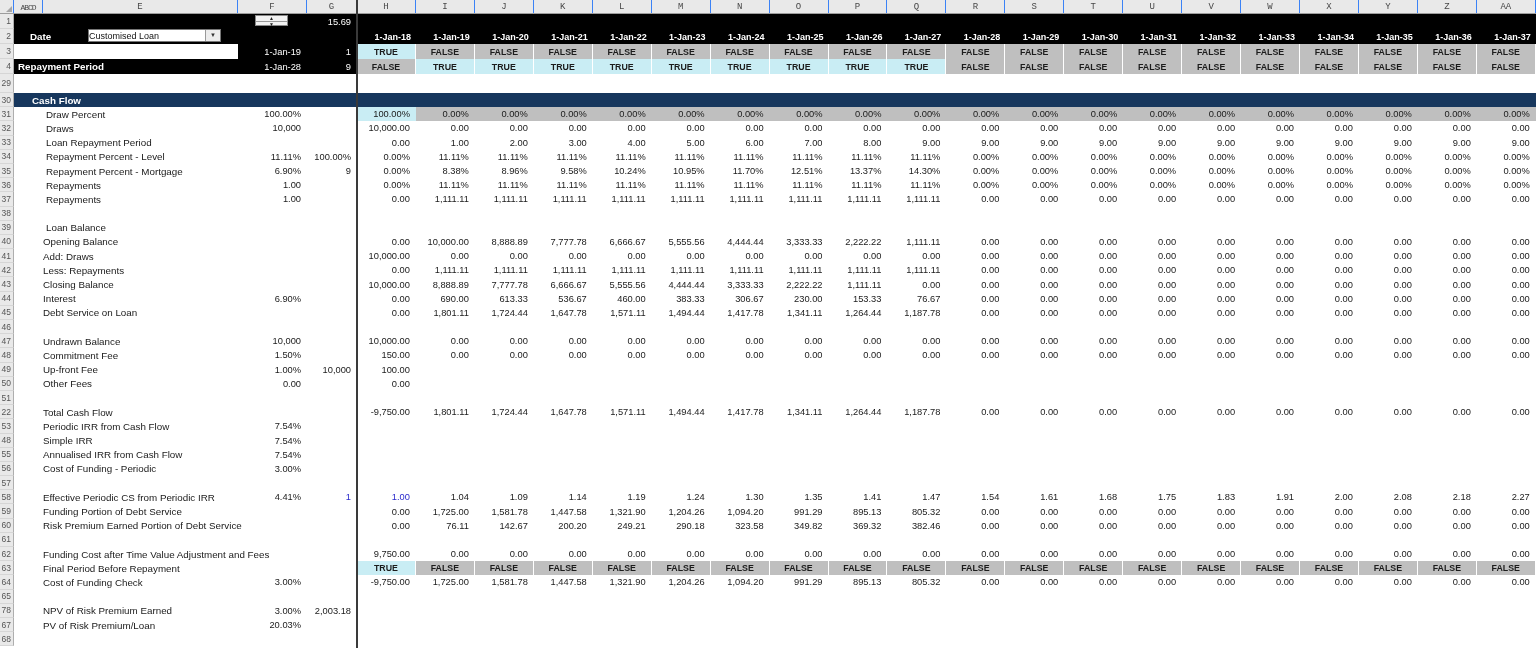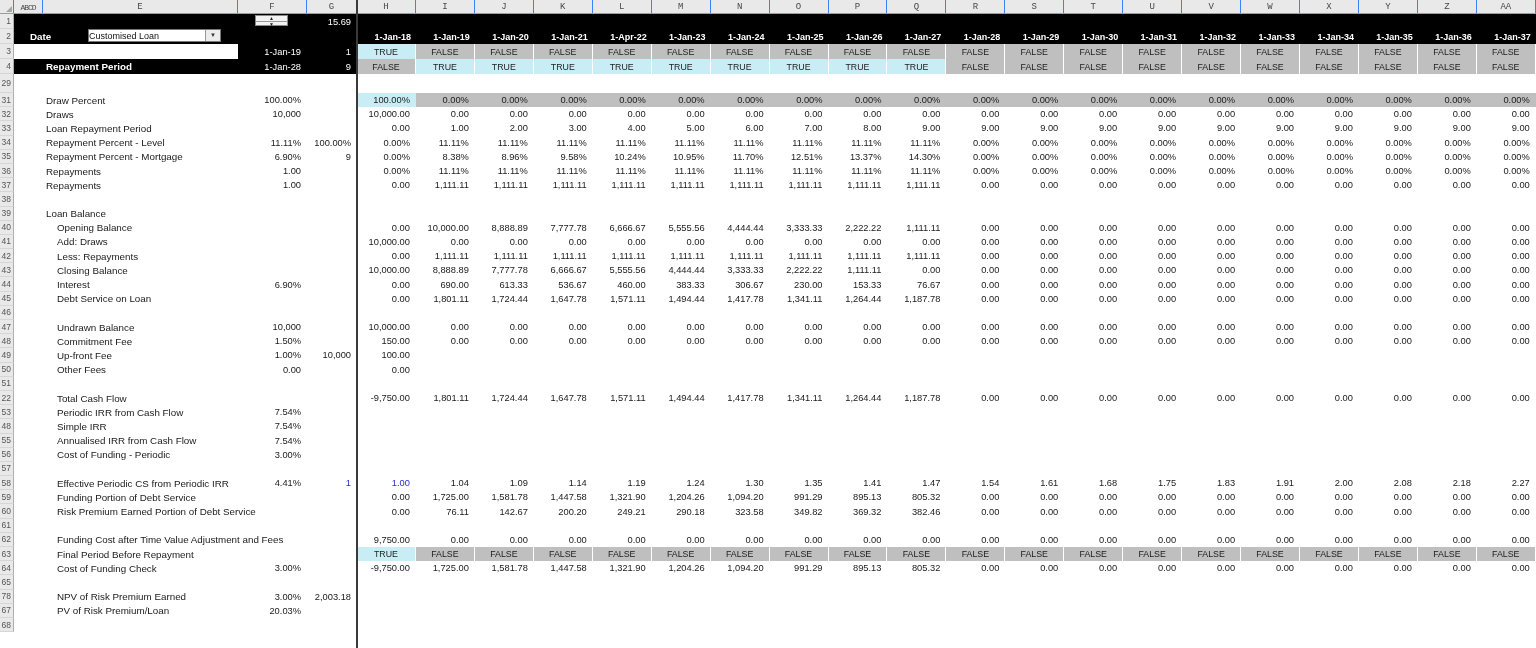--- a/index.html
+++ b/index.html
@@ -16,29 +16,29 @@
        border-left:6px solid transparent;border-bottom:6px solid #a6a6a6;}
   .abcd{width:29px;font-size:8px;letter-spacing:-1px;}
   .we{width:195px}.wf{width:69px}.wg{width:50px}.wd{width:58.95px}
   
   .gut{width:14px;background:#e9e9e9;border-right:1px solid #aeaeae;border-bottom:1px solid #d6d6d6;
        font-size:8.5px;color:#555;justify-content:flex-end;padding-right:2px;}
   
   .h-top{height:15px}.h-29{height:19px}.h-std{height:14.2px}
   
   .lab{width:224px;font-size:9.8px;color:#1a1a1a;overflow:visible;position:relative;z-index:1;}
-  .ind0{padding-left:18px}.ind1{padding-left:32px}.ind2{padding-left:43px}
+  .ind0{padding-left:18px}.ind1{padding-left:32px}.ind2{padding-left:29px}
   .b{font-weight:bold;}
   .fc{width:69px}.gc{width:50px}.dc{width:58.95px}
   .num{font-size:9.3px;justify-content:flex-end;padding-right:6px;color:#1a1a1a;}
   .blk{background:#000;color:#fff;}
   .blk.num,.blk.datec{color:#fff;}
   .navyband{width:1522px;background:#17375d;color:#fff;font-weight:bold;font-size:9.8px;padding-left:18px;}
   .datec{font-size:9px;font-weight:600;justify-content:flex-end;padding-right:5px;}
-  .boolc{font-size:8.8px;justify-content:center;color:#1c1c1c;border-right:1px solid #fff;}
+  .boolc{font-size:8.8px;justify-content:center;color:#1c1c1c;border-right:1px solid #fff;font-weight:bold;}
   .bg-cyan{background:#c9edf4;}
   .bg-gray{background:#bfbfbf;}
   .blue{color:#2a2acc;}
   
   .freeze-v{position:absolute;left:356px;top:0;width:2px;height:648px;background:#3a3a3a;z-index:6;}
   
   .dropdown{position:absolute;left:88px;top:28.5px;width:133px;height:13px;background:#fff;
      border:1px solid #777;z-index:7;display:flex;align-items:flex-end;font-size:9px;color:#111;
      box-sizing:border-box;}
   .dd-arrow{position:absolute;right:0;top:0;width:14px;height:100%;background:#ececec;
@@ -113,21 +113,21 @@
       </div>
       <div class="row h-top">
         <div class="c gut">2</div>
         <div class="c lab ind0 b blk" style="padding-left: 16px;">Date</div>
         <div class="c fc num blk"></div>
         <div class="c gc num blk"></div>
         <div class="c dc blk datec">1-Jan-18</div>
         <div class="c dc blk datec">1-Jan-19</div>
         <div class="c dc blk datec">1-Jan-20</div>
         <div class="c dc blk datec">1-Jan-21</div>
-        <div class="c dc blk datec">1-Apr-22</div>
+        <div class="c dc blk datec">1-Jan-22</div>
         <div class="c dc blk datec">1-Jan-23</div>
         <div class="c dc blk datec">1-Jan-24</div>
         <div class="c dc blk datec">1-Jan-25</div>
         <div class="c dc blk datec">1-Jan-26</div>
         <div class="c dc blk datec">1-Jan-27</div>
         <div class="c dc blk datec">1-Jan-28</div>
         <div class="c dc blk datec">1-Jan-29</div>
         <div class="c dc blk datec">1-Jan-30</div>
         <div class="c dc blk datec">1-Jan-31</div>
         <div class="c dc blk datec">1-Jan-32</div>
@@ -158,21 +158,21 @@
         <div class="c dc boolc bg-gray">FALSE</div>
         <div class="c dc boolc bg-gray">FALSE</div>
         <div class="c dc boolc bg-gray">FALSE</div>
         <div class="c dc boolc bg-gray">FALSE</div>
         <div class="c dc boolc bg-gray">FALSE</div>
         <div class="c dc boolc bg-gray">FALSE</div>
         <div class="c dc boolc bg-gray">FALSE</div>
       </div>
       <div class="row h-top">
         <div class="c gut">4</div>
-        <div class="c lab ind0 b blk" style="padding-left: 32px;">Repayment Period</div>
+        <div class="c lab ind0 b blk" style="padding-left: 4px;">Repayment Period</div>
         <div class="c fc num blk">1-Jan-28</div>
         <div class="c gc num blk">9</div>
         <div class="c dc boolc bg-gray">FALSE</div>
         <div class="c dc boolc bg-cyan">TRUE</div>
         <div class="c dc boolc bg-cyan">TRUE</div>
         <div class="c dc boolc bg-cyan">TRUE</div>
         <div class="c dc boolc bg-cyan">TRUE</div>
         <div class="c dc boolc bg-cyan">TRUE</div>
         <div class="c dc boolc bg-cyan">TRUE</div>
         <div class="c dc boolc bg-cyan">TRUE</div>
@@ -207,20 +207,24 @@
         <div class="c dc num"></div>
         <div class="c dc num"></div>
         <div class="c dc num"></div>
         <div class="c dc num"></div>
         <div class="c dc num"></div>
         <div class="c dc num"></div>
         <div class="c dc num"></div>
         <div class="c dc num"></div>
         <div class="c dc num"></div>
         <div class="c dc num"></div>
+      </div>
+      <div class="row h-std">
+        <div class="c gut">30</div>
+        <div class="c navyband">Cash Flow</div>
       </div>
       <div class="row h-std">
         <div class="c gut">31</div>
         <div class="c lab ind1">Draw Percent</div>
         <div class="c fc num">100.00%</div>
         <div class="c gc num"></div>
         <div class="c dc num bg-cyan">100.00%</div>
         <div class="c dc num bg-gray">0.00%</div>
         <div class="c dc num bg-gray">0.00%</div>
         <div class="c dc num bg-gray">0.00%</div>

